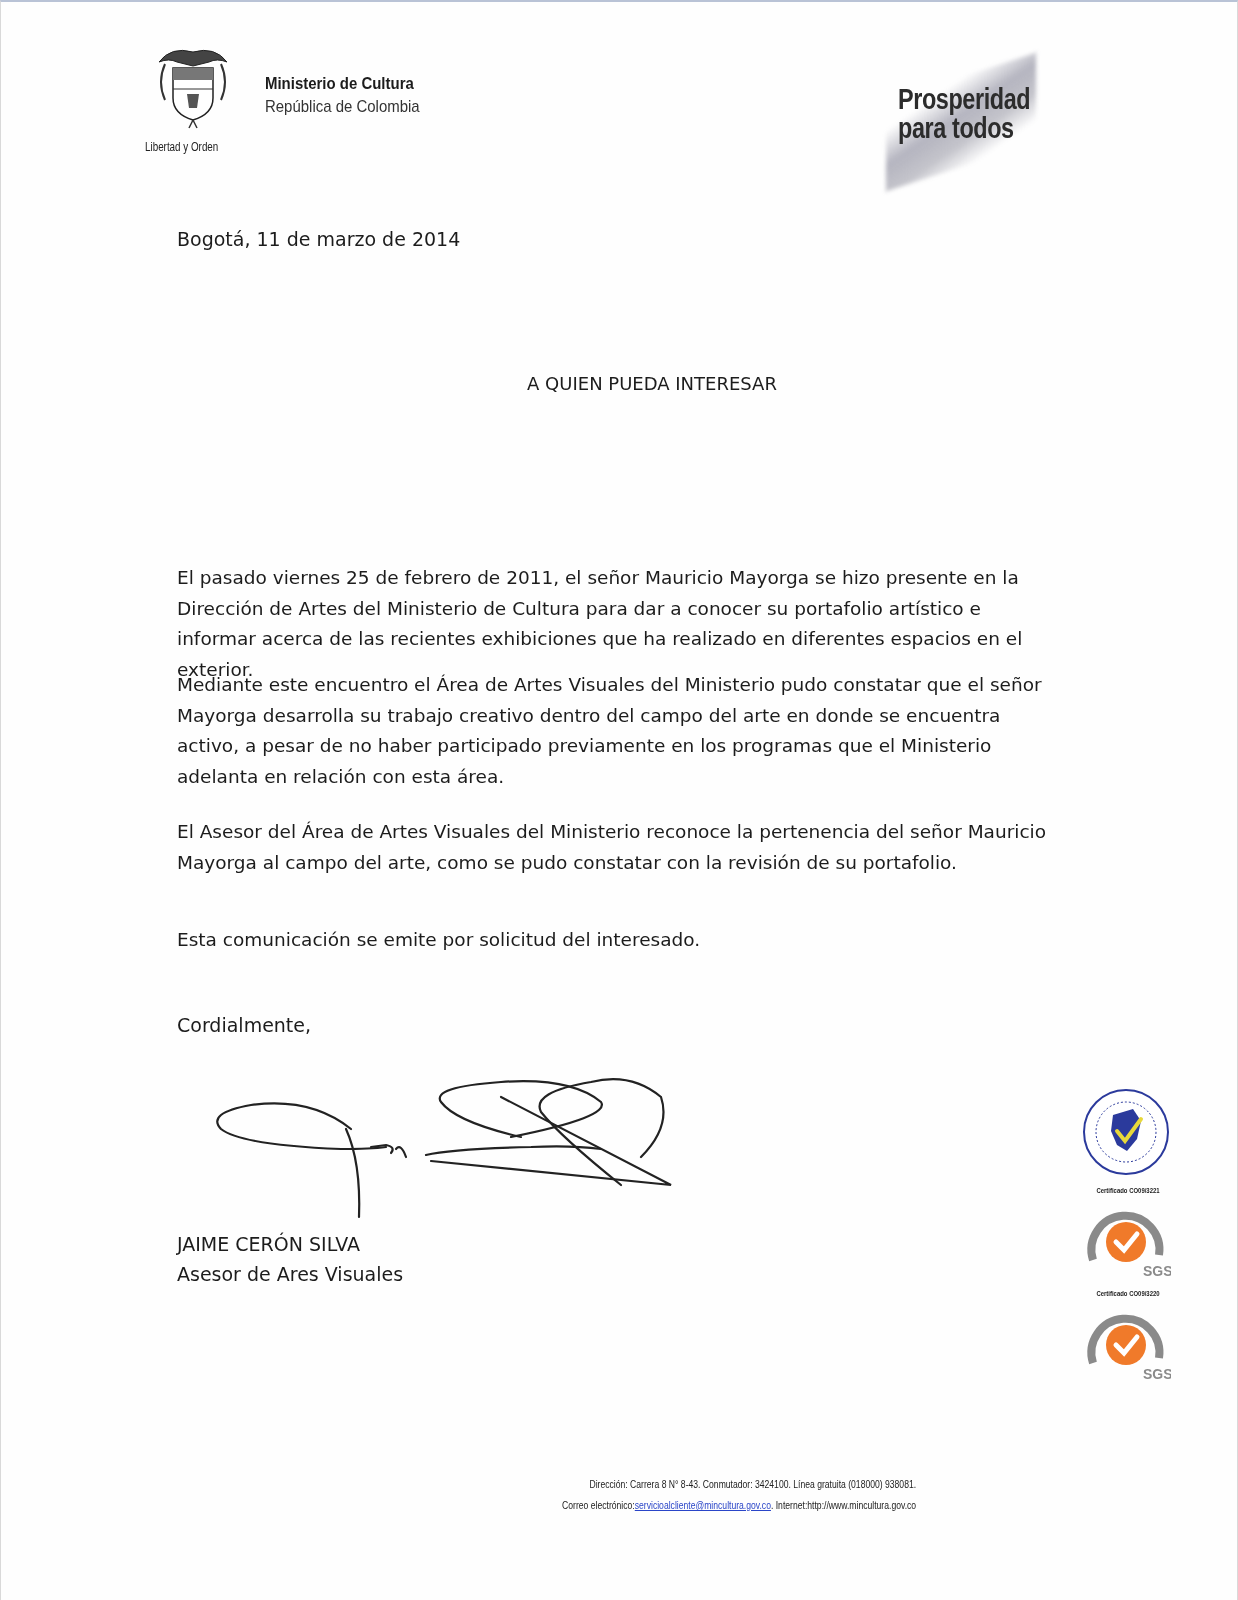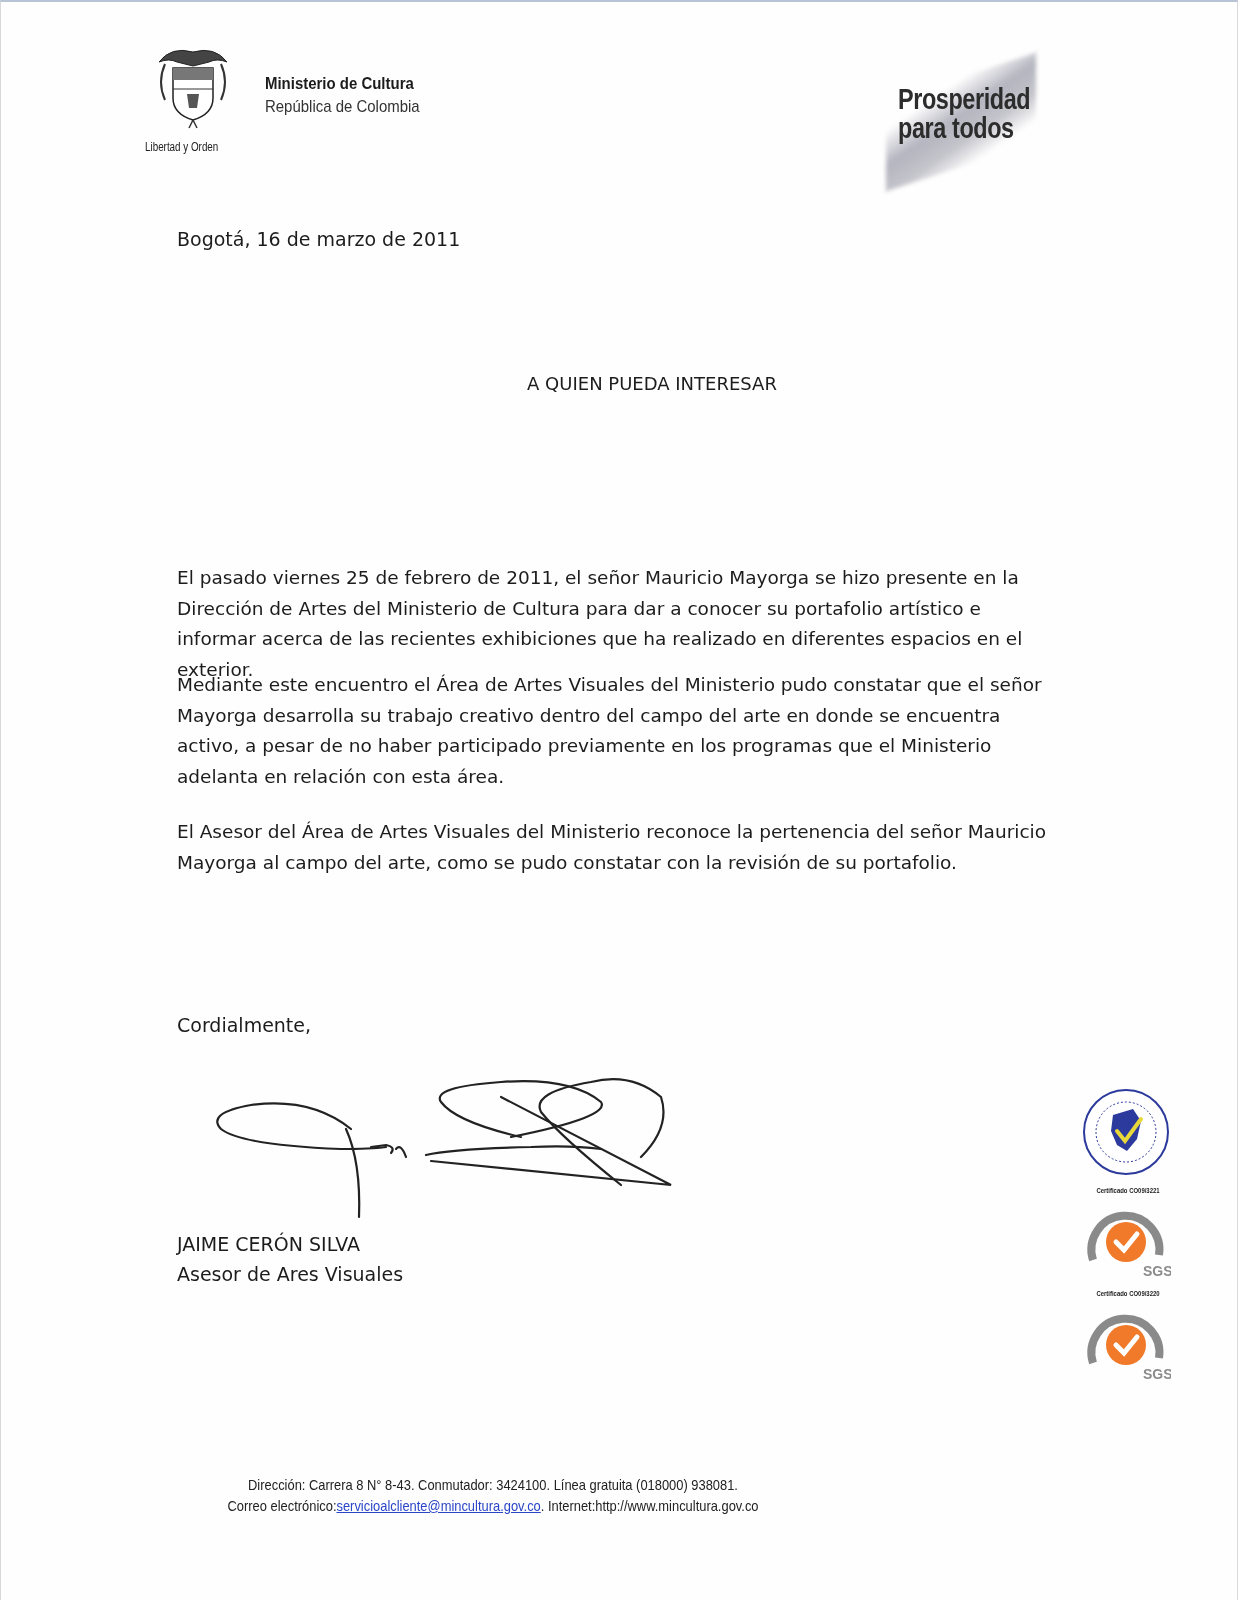--- a/index.html
+++ b/index.html
@@ -19,21 +19,21 @@
   .para{position:absolute;left:176px;width:880px;font-size:18.5px;line-height:30.5px;}
   .p1{top:518px;margin-top:43px;}
   .p2{top:668px;}
   .p3{top:815px;}
   .p4{top:923px;}
   .closing{position:absolute;left:176px;top:1012px;font-size:19px;}
   .signature{position:absolute;left:210px;top:1075px;width:470px;height:145px;}
   .signer{position:absolute;left:176px;top:1227px;font-size:19px;line-height:30px;}
   .certs{position:absolute;left:1080px;top:1085px;width:100px;}
   .cert-caption{font-size:7px;text-align:center;margin:6px 0 6px -6px;color:#222;font-weight:bold;transform:scaleX(.85);}
-  .footer{position:absolute;left:0;width:984px;top:1472px;text-align:center;font-size:15px;line-height:21px;color:#222;}
+  .footer{position:absolute;left:0;width:984px;top:1472px;text-align:right;font-size:10px;line-height:21px;color:#222;}
   .footer span{display:inline-block;}
   .footer .line{display:block;transform:scaleX(0.86);transform-origin:center;}
   .footer a{color:#2a45c8;text-decoration:underline;}
 </style>
 </head>
 <body>
 
 <div class="page">
 
   <svg class="crest" viewBox="0 0 84 90">
@@ -54,27 +54,28 @@
   </div>
 
   <div class="prosp">
     <div class="prosp-brush"></div>
     <div class="prosp-text">
       <div>Prosperidad</div>
       <div>para todos</div>
     </div>
   </div>
 
-  <div class="date body-font">Bogotá, 16 de marzo de 2011</div>
+  <div class="date body-font">Bogotá, 11 de marzo de 2014</div>
 
   <div class="heading body-font">A QUIEN PUEDA INTERESAR</div>
 
   <div class="para p1 body-font">El pasado viernes 25 de febrero de 2011, el señor Mauricio Mayorga se hizo presente en la Dirección de Artes del Ministerio de Cultura para dar a conocer su portafolio artístico e informar acerca de las recientes exhibiciones que ha realizado en diferentes espacios en el exterior.</div>
   <div class="para p3 body-font">El Asesor del Área de Artes Visuales del Ministerio reconoce la pertenencia del señor Mauricio Mayorga al campo del arte, como se pudo constatar con la revisión de su portafolio.</div>
   <div class="para p2 body-font">Mediante este encuentro el Área de Artes Visuales del Ministerio pudo constatar que el señor Mayorga desarrolla su trabajo creativo dentro del campo del arte en donde se encuentra activo, a pesar de no haber participado previamente en los programas que el Ministerio adelanta en relación con esta área.</div>
+  <div class="para p4 body-font">Esta comunicación se emite por solicitud del interesado.</div>
 
   <div class="closing body-font">Cordialmente,</div>
 
   <svg class="signature" viewBox="0 0 470 145">
     <g fill="none" stroke="#222" stroke-width="2.2" stroke-linecap="round">
       <path d="M140 52 Q100 20 40 28 Q-5 36 10 52 Q30 68 130 72 Q160 72 175 70"></path>
       <path d="M135 52 Q150 85 148 140"></path>
       <path d="M160 70 L175 68 Q185 70 180 76 M185 72 Q190 66 195 80"></path>
       <path d="M215 78 Q240 72 320 70 Q360 68 390 72"></path>
       <path d="M220 84 L460 108 L290 20"></path>

